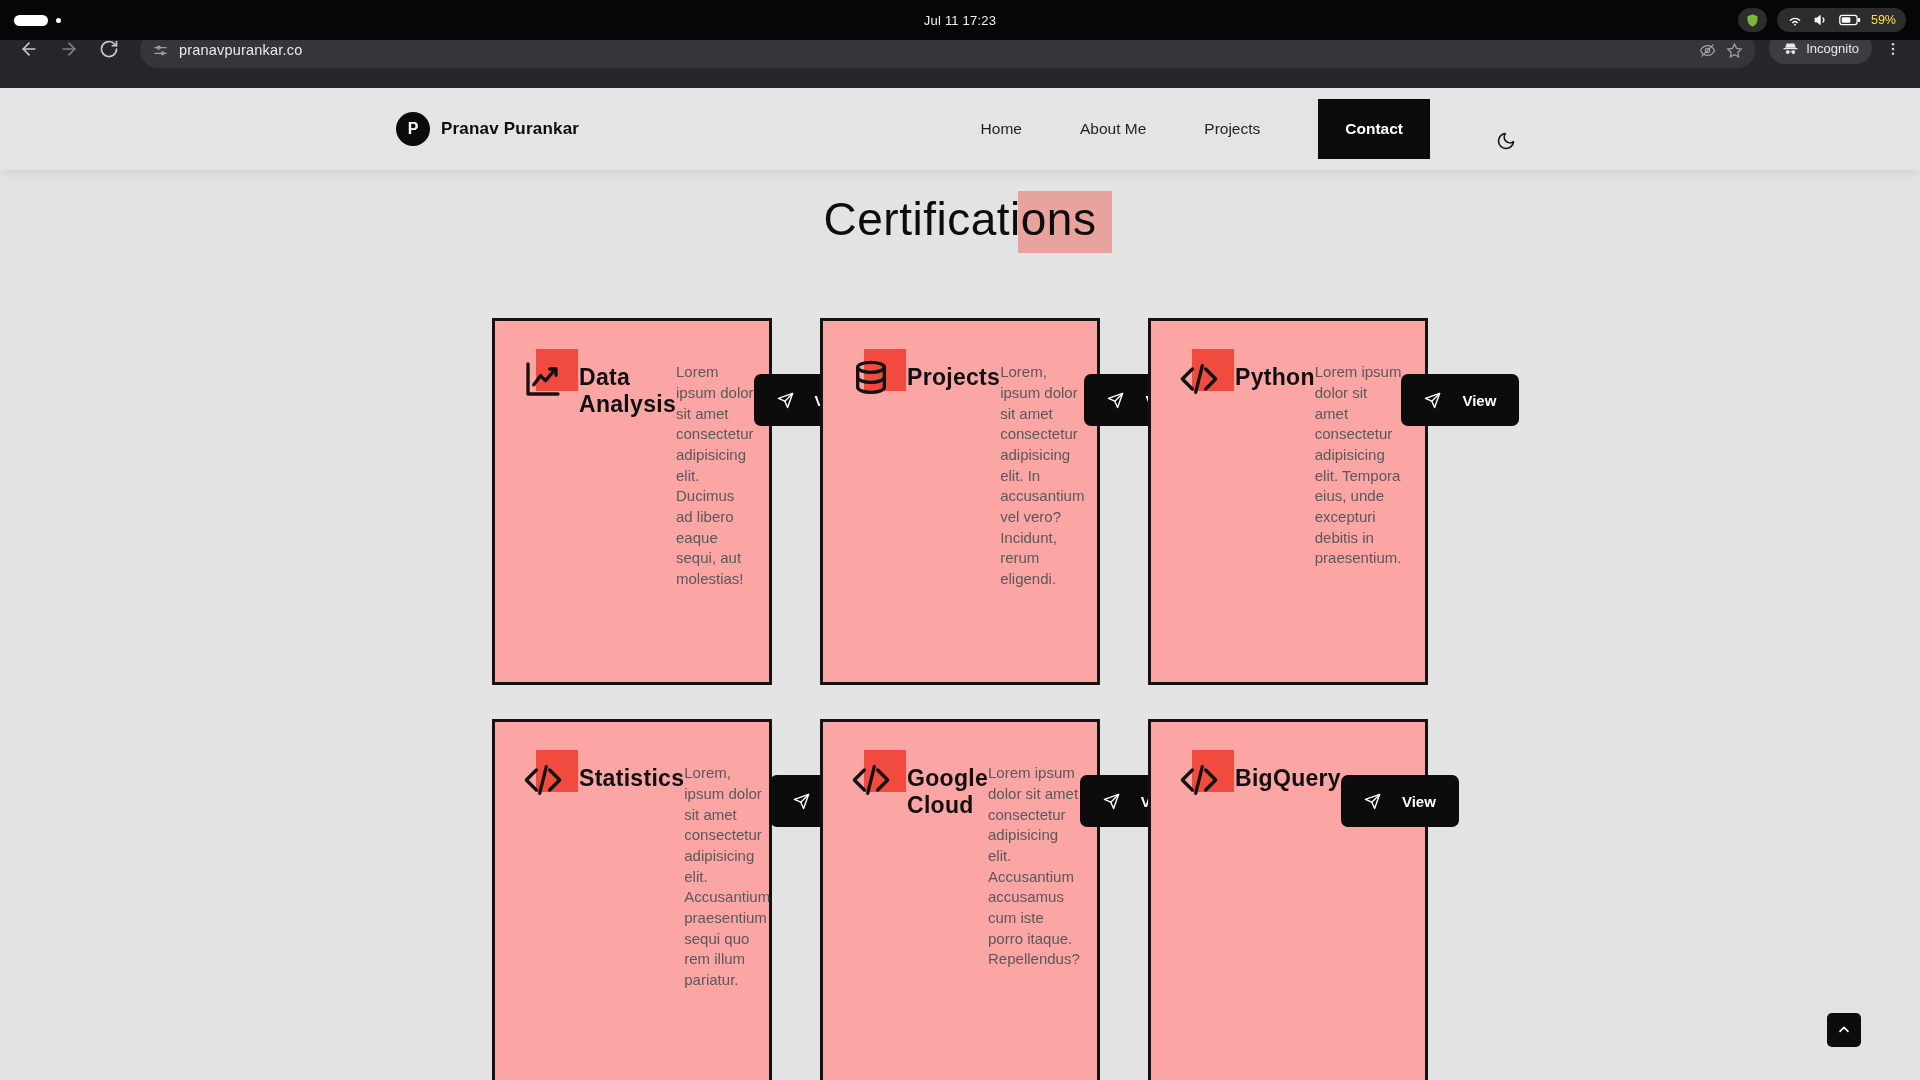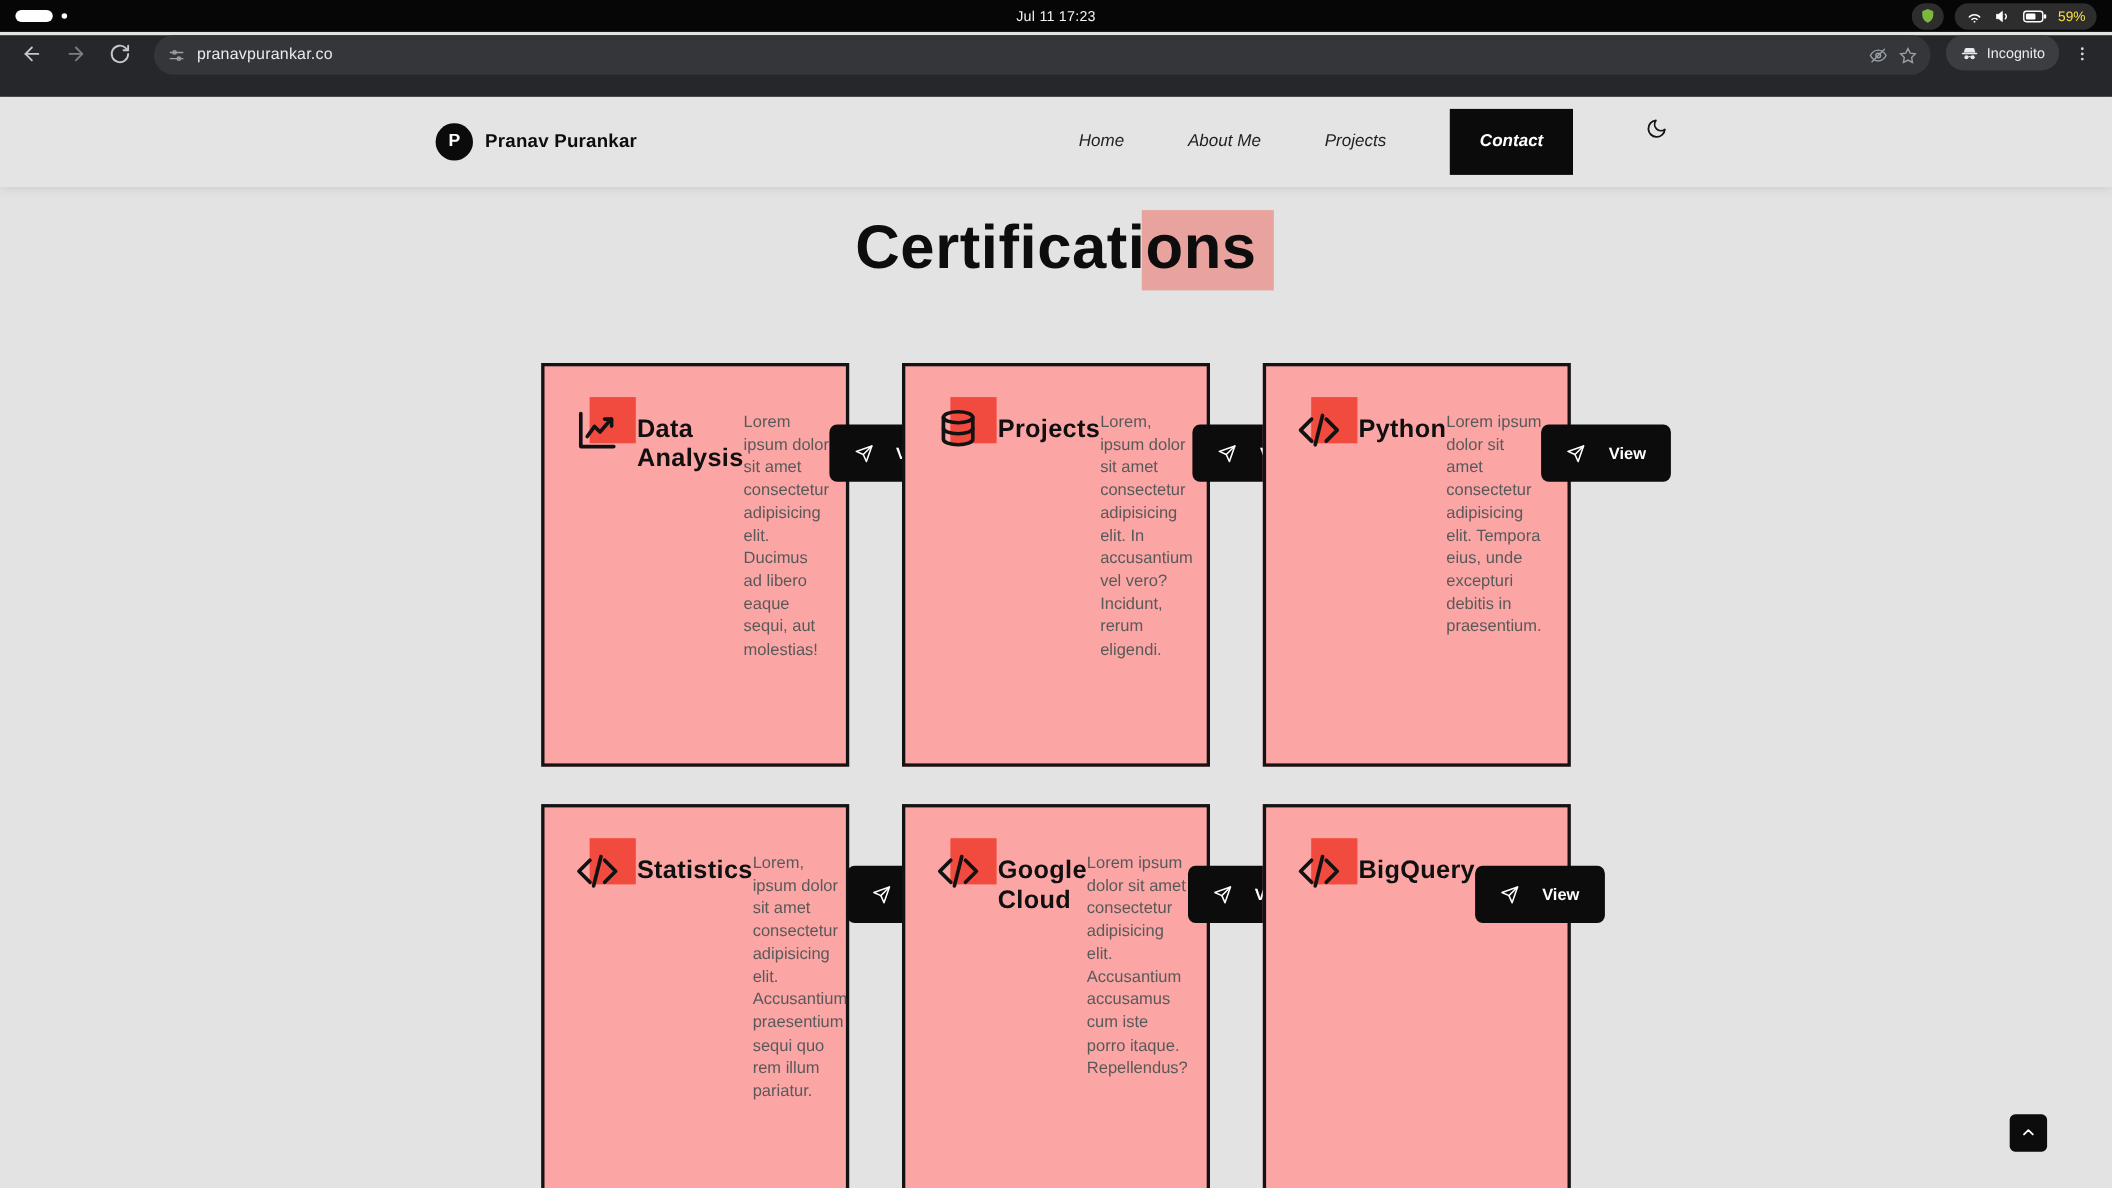--- a/index.html
+++ b/index.html
@@ -6,21 +6,21 @@
   html,body { margin:0; padding:0; }
   body {
     width:1920px; height:1080px; overflow:hidden; position:relative;
     background:#e3e3e3; font-family:"Liberation Sans", sans-serif;
     --accent:#f04b3e;
   }
   svg { display:block; }
 
   
   .sysbar {
-    position:absolute; top:0; left:0; right:0; height:29px; background:#060606;
+    position:absolute; top:0; left:0; right:0; height:40px; background:#060606;
     display:flex; align-items:center; justify-content:space-between;
     padding:0 14px; z-index:20;
   }
   .sys-left { display:flex; align-items:center; gap:8px; }
   .sys-pill-ind { width:34px; height:11px; border-radius:6px; background:#fff; }
   .sys-dot { width:5px; height:5px; border-radius:50%; background:#fff; }
   .sys-clock {
     position:absolute; left:50%; transform:translateX(-50%);
     color:#f1f1f1; font-size:13px; letter-spacing:.2px;
   }
@@ -68,34 +68,34 @@
     padding:0 396px; background:#e4e4e4; position:relative; z-index:2;
     box-shadow:0 2px 10px rgba(0,0,0,.10);
   }
   .brand { display:flex; align-items:center; gap:11px; cursor:pointer; }
   .brand-logo {
     width:34px; height:34px; border-radius:50%; background:#0b0b0b; color:#fff;
     display:flex; align-items:center; justify-content:center;
     font-weight:700; font-size:16px;
   }
   .brand-name { font-size:17px; font-weight:700; color:#0d0d0d; letter-spacing:.2px; }
-  .header-right { display:flex; align-items:flex-start; gap:58px;font-style:italic; }
+  .header-right { display:flex; align-items:flex-end; gap:58px; }
   .main-nav { display:flex; align-items:center; gap:58px; }
   .nav-link { font-size:15.5px; font-weight:500; color:#1f1f1f; cursor:pointer; }
   .nav-link.active {
     background:#0b0b0b; color:#fff; padding:21px 27px; font-weight:700;
   }
   .theme-toggle { width:36px; height:36px; display:flex; align-items:center;
                   justify-content:center; cursor:pointer; }
   .theme-toggle svg { width:20px; height:20px; fill:none; stroke:#141414;
                       stroke-width:2; stroke-linejoin:round; }
 
   
   .page-heading {
-    margin:22px 0 0; text-align:center; font-size:56px; font-weight:700;
+    margin:22px 0 0; text-align:center; font-size:46px; font-weight:400;
     color:#0d0d0d; letter-spacing:.5px; line-height:1.18;
   }
   .page-heading .hl { position:relative; z-index:0; }
   .page-heading .hl::before {
     content:""; position:absolute; z-index:-1; top:-2px; bottom:-8px;
     left:-3px; right:-16px; background:var(--accent); opacity:.42;
   }
 
   
   .grid {

